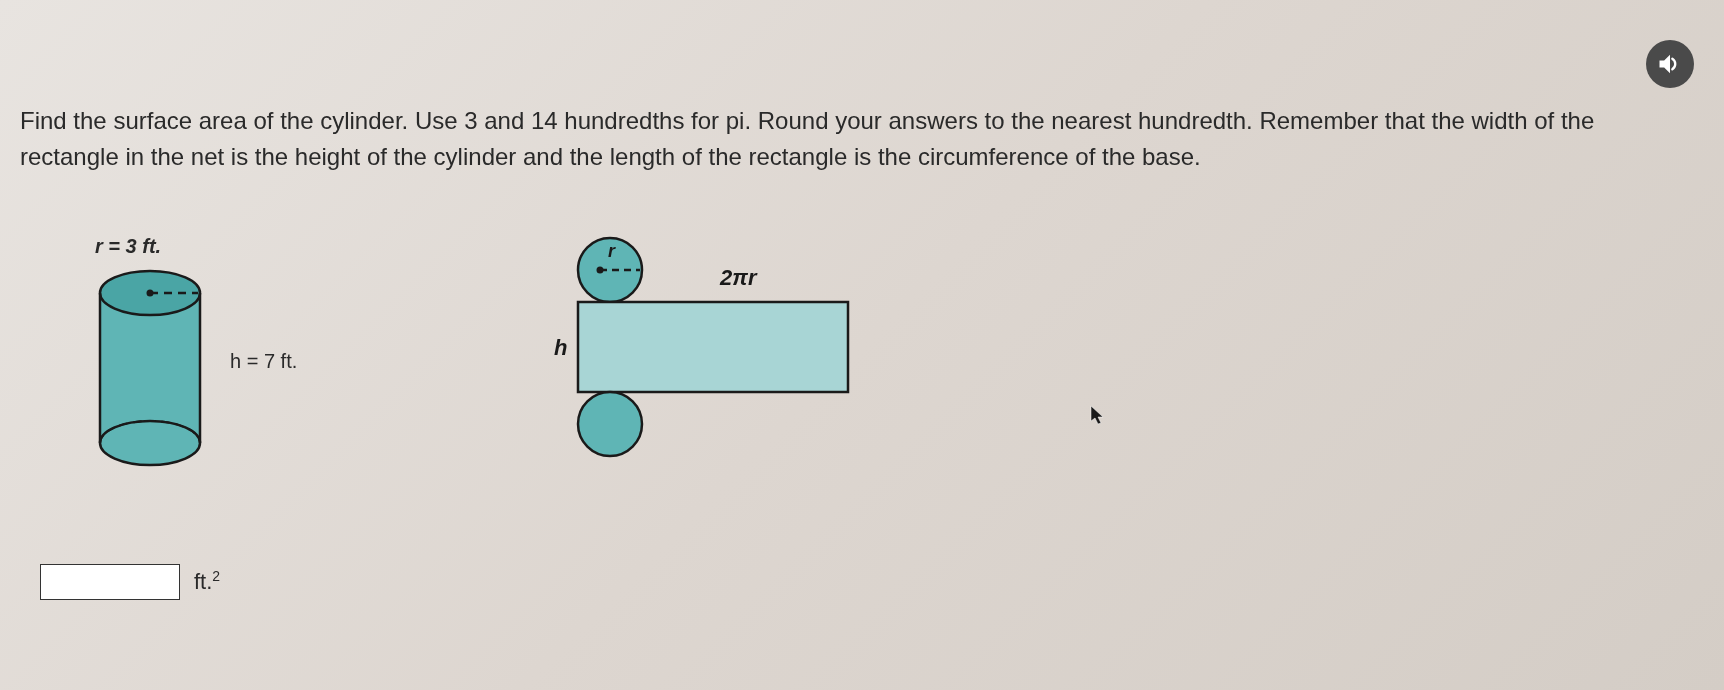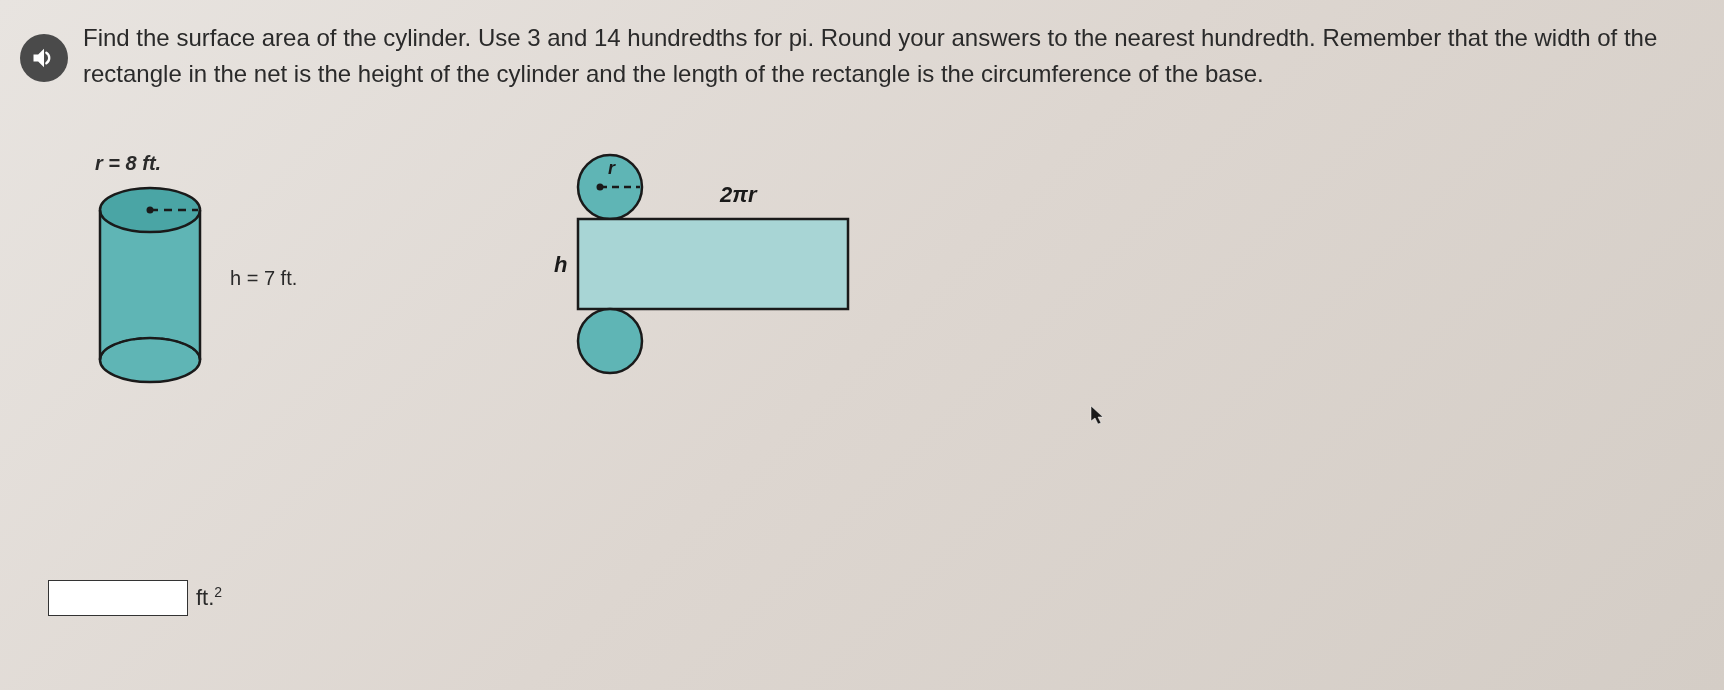--- a/index.html
+++ b/index.html
@@ -6,23 +6,24 @@
     body {
       font-family: Arial, Helvetica, sans-serif;
       background: linear-gradient(135deg, #e8e4e0 0%, #ddd6d0 50%, #d4cdc6 100%);
       width: 1724px;
       height: 690px;
       position: relative;
       color: #2a2a2a;
     }
     .question-header {
       display: flex;
-      align-items: center;
-      padding: 20px 30px 30px 20px;
+      align-items: flex-end;
+      padding: 36px 30px 30px 20px;
       gap: 15px;
+      flex-direction: column;
     }
     .audio-button {
       width: 48px;
       height: 48px;
       border-radius: 50%;
       background: #4a4a4a;
       display: flex;
       align-items: center;
       justify-content: center;
       cursor: pointer;
@@ -57,26 +58,25 @@
       left: 140px;
       top: 115px;
       font-size: 20px;
       font-weight: normal;
     }
     .cylinder-svg { display: block; }
     .net-section { position: relative; width: 400px; }
     .net-svg { display: block; }
     .answer-section {
       position: absolute;
-      bottom: 74px;
+      bottom: 90px;
       left: 40px;
       display: flex;
       align-items: center;
-      gap: 8px;
-      margin-left: 8px;
+      gap: 14px;
     }
     .answer-input {
       width: 140px;
       height: 36px;
       border: 1.5px solid #333;
       background: #fff;
       padding: 4px 8px;
       font-size: 18px;
     }
     .unit-label {
@@ -98,21 +98,21 @@
     <svg width="28" height="28" viewBox="0 0 24 24">
       <path d="M3 9v6h4l5 5V4L7 9H3z" fill="#fff"></path>
       <path d="M14 7.5c1.5 1 2.5 2.5 2.5 4.5s-1 3.5-2.5 4.5" stroke="#fff" stroke-width="2" fill="none" stroke-linecap="round"></path>
     </svg>
   </div>
   <div class="question-text">Find the surface area of the cylinder. Use 3 and 14 hundredths for pi. Round your answers to the nearest hundredth. Remember that the width of the rectangle in the net is the height of the cylinder and the length of the rectangle is the circumference of the base.</div>
 </div>
 
 <div class="content-area">
   <div class="cylinder-section">
-    <div class="radius-label">r = 8 ft.</div>
+    <div class="radius-label">r = 3 ft.</div>
     <svg class="cylinder-svg" width="130" height="220" viewBox="0 0 130 220">
 
       <rect x="10" y="25" width="100" height="150" fill="#5fb5b5" stroke="none"></rect>
 
       <ellipse cx="60" cy="175" rx="50" ry="22" fill="#5fb5b5" stroke="#1a1a1a" stroke-width="2.5"></ellipse>
       <path d="M 10 175 A 50 22 0 0 1 110 175" stroke="#1a1a1a" stroke-width="2" stroke-dasharray="8,6" fill="none"></path>
 
       <ellipse cx="60" cy="25" rx="50" ry="22" fill="#4aa5a5" stroke="#1a1a1a" stroke-width="2.5"></ellipse>
 
       <line x1="10" y1="25" x2="10" y2="175" stroke="#1a1a1a" stroke-width="2.5"></line>

